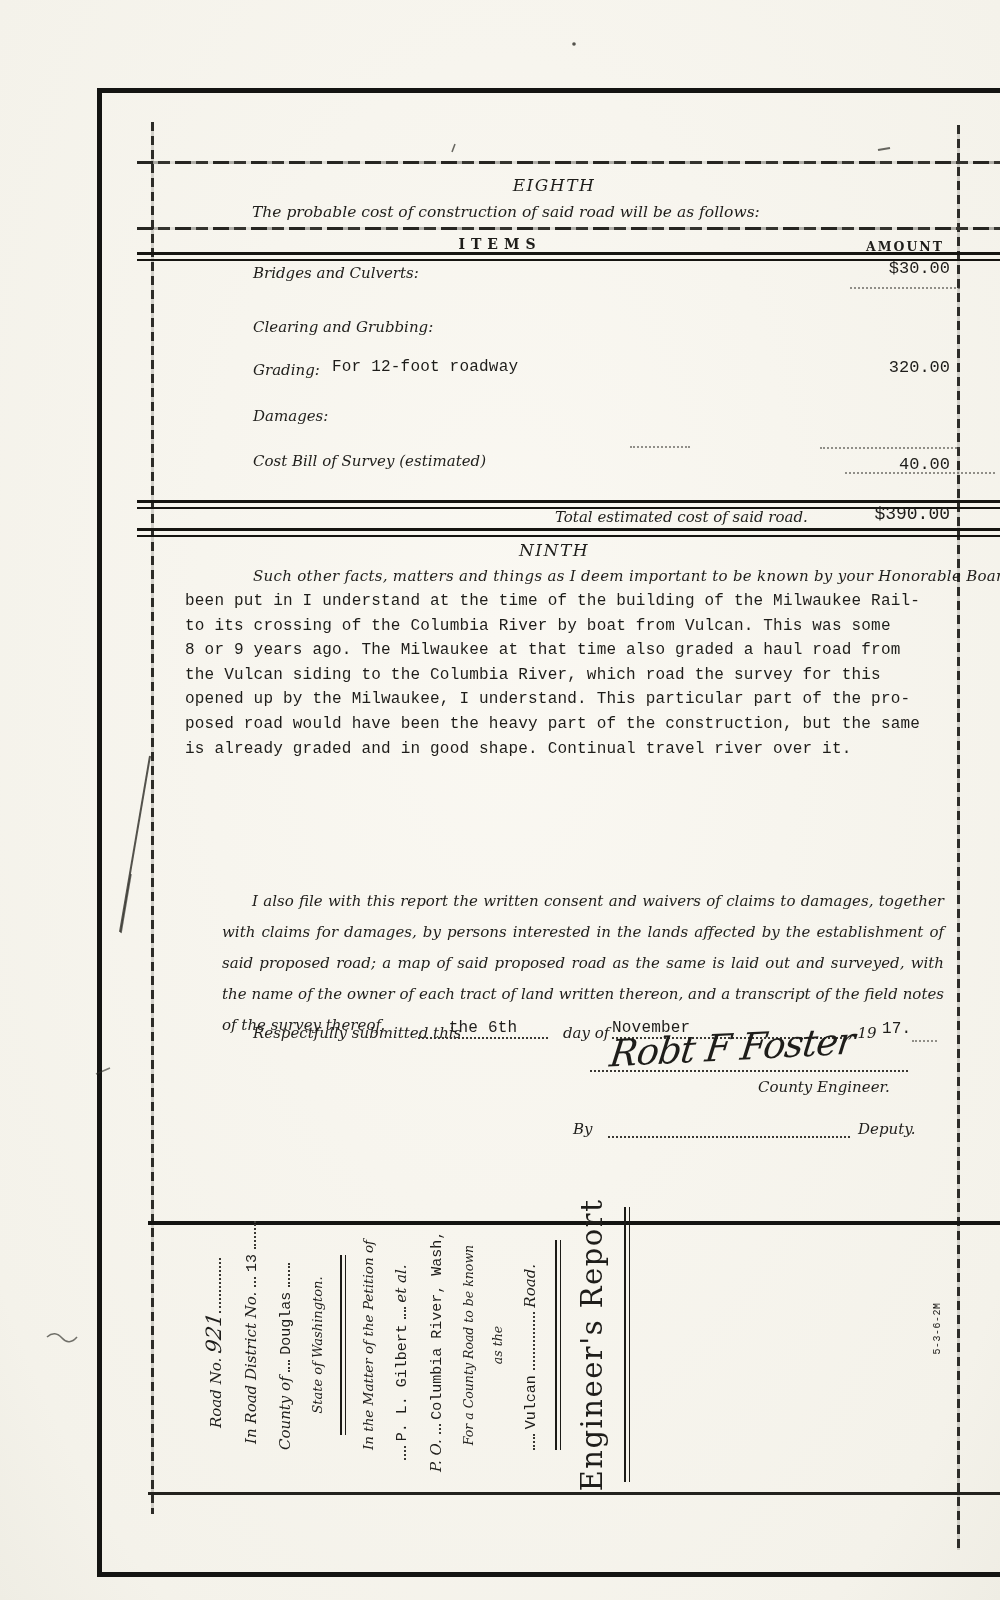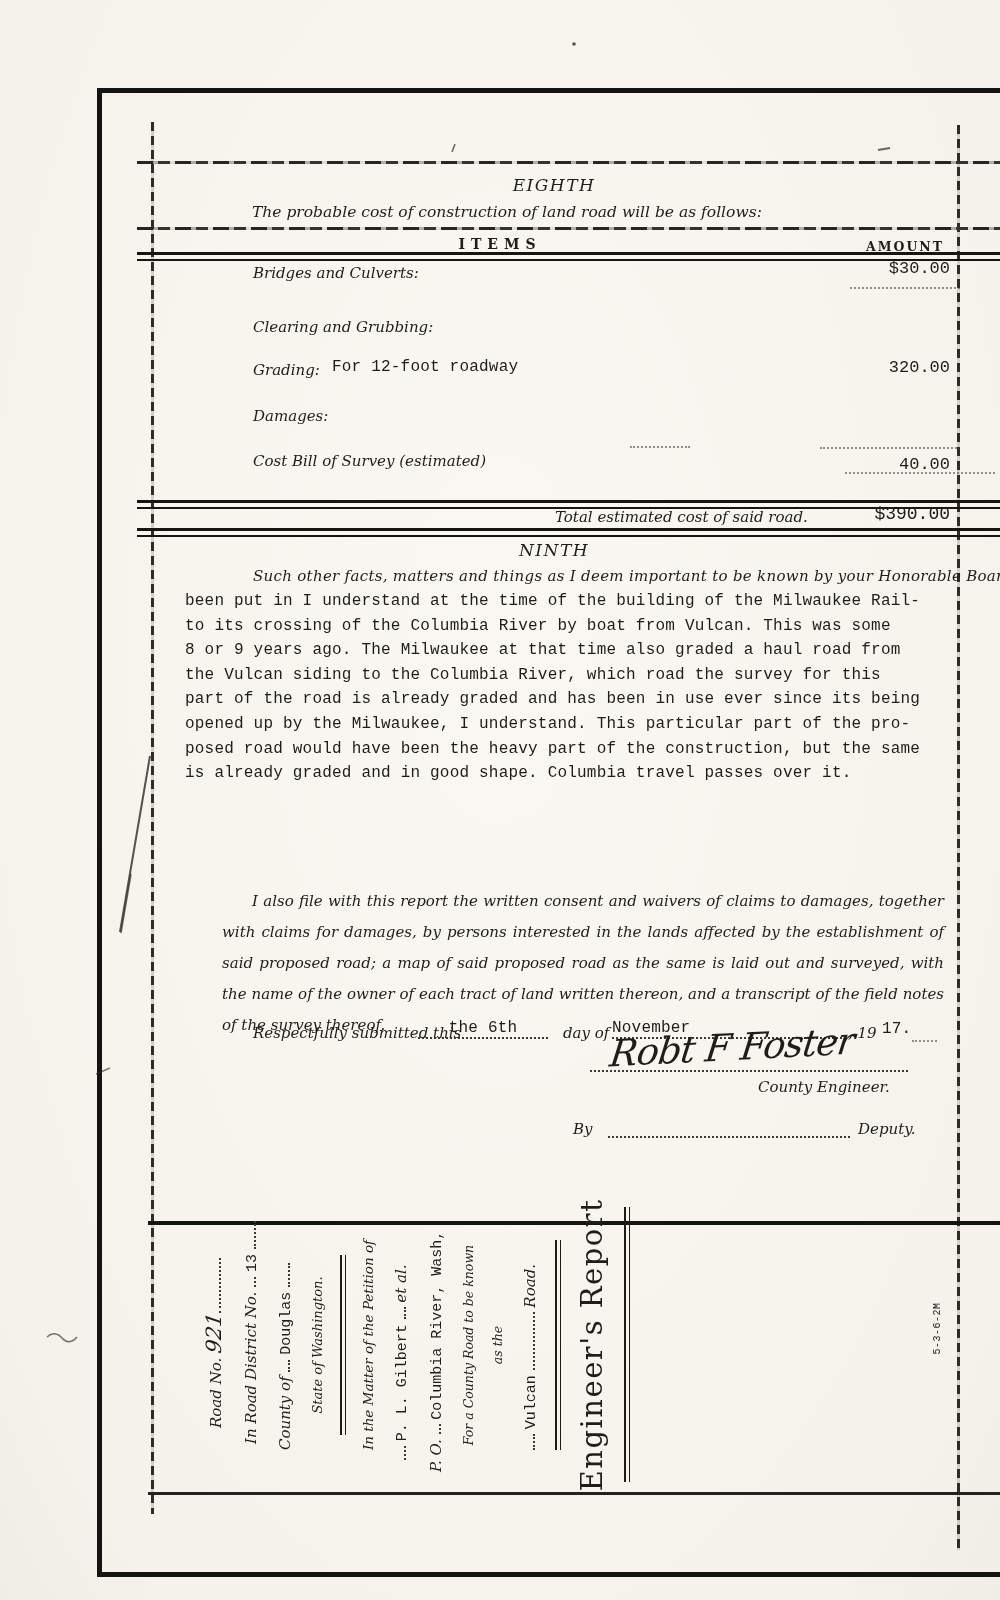--- a/index.html
+++ b/index.html
@@ -41,21 +41,21 @@
 
   <div class="abs frame" style="left:97px;top:88px;width:903px;height:5px;"></div>
   <div class="abs frame" style="left:97px;top:88px;width:5px;height:1489px;"></div>
   <div class="abs frame" style="left:97px;top:1572px;width:903px;height:5px;"></div>
 
   <div class="abs vdash" style="left:151px;top:122px;height:1392px;"></div>
   <div class="abs vdash" style="left:957px;top:125px;height:1425px;"></div>
 
   <div class="abs hdash" style="left:137px;top:161px;width:863px;"></div>
   <div class="abs heading" style="left:150px;top:175px;width:808px;">EIGHTH</div>
-  <div class="abs formline" style="left:252px;top:203px;font-size:15.5px;">The probable cost of construction of land road will be as follows:</div>
+  <div class="abs formline" style="left:252px;top:203px;font-size:15.5px;">The probable cost of construction of said road will be as follows:</div>
   <div class="abs hdash" style="left:137px;top:227px;width:863px;"></div>
 
   <div class="abs colhdr" style="left:330px;top:236px;width:340px;font-size:14px;letter-spacing:6px;">ITEMS</div>
   <div class="abs colhdr" style="left:845px;top:239px;width:120px;font-size:12.5px;letter-spacing:2px;">AMOUNT</div>
   <div class="abs dbl" style="left:137px;top:252px;width:863px;"></div>
 
   <div class="abs formline" style="left:253px;top:264px;">Bridges and Culverts:</div>
   <div class="abs amount" style="left:828px;top:259px;width:122px;">$30.00</div>
 
   <div class="abs formline" style="left:253px;top:318px;">Clearing and Grubbing:</div>
@@ -80,24 +80,23 @@
   <div class="abs dbl" style="left:137px;top:528px;width:863px;"></div>
 
   <div class="abs heading" style="left:150px;top:540px;width:808px;">NINTH</div>
   <div class="abs formline" style="left:253px;top:567px;font-size:15px;letter-spacing:.3px;">Such other facts, matters and things as I deem important to be known by your Honorable Board, are as follows:</div>
 
   <div class="abs" style="left:185px;top:589px;width:775px;line-height:24.6px;font-family:'Liberation Mono',monospace;font-size:16px;letter-spacing:.2px;">
     <div style="white-space:nowrap;">been put in I understand at the time of the building of the Milwaukee Rail-</div>
     <div style="white-space:nowrap;">to its crossing of the Columbia River by boat from Vulcan.  This was some</div>
     <div style="white-space:nowrap;">8 or 9 years ago.  The Milwaukee at that time also graded a haul road from</div>
     <div style="white-space:nowrap;">the Vulcan siding to the Columbia River, which road the survey for this</div>
-    <div style="white-space:nowrap;">part of the road is already graded and has been in use ever since its being</div>
     <div style="white-space:nowrap;">opened up by the Milwaukee, I understand.  This particular part of the pro-</div>
     <div style="white-space:nowrap;">posed road would have been the heavy part of the construction, but the same</div>
-    <div style="white-space:nowrap;">is already graded and in good shape. Columbia travel passes over it.</div>
+    <div style="white-space:nowrap;">is already graded and in good shape. Continual travel river over it.</div>
   </div>
 
   <div class="abs it" style="left:222px;top:886px;width:722px;font-size:15px;line-height:31px;text-indent:30px;text-align:justify;">I also file with this report the written consent and waivers of claims to damages, together with claims for damages, by persons interested in the lands affected by the establishment of said proposed road; a map of said proposed road as the same is laid out and surveyed, with the name of the owner of each tract of land written thereon, and a transcript of the field notes of the survey thereof.</div>
 
   <div class="abs formline" style="left:253px;top:1024px;">Respectfully submitted this</div>
   <div class="abs" style="left:418px;top:1017px;width:130px;border-bottom:2px dotted #3a3833;text-align:center;">
     <span class="typed">the 6th</span>
   </div>
   <div class="abs formline" style="left:563px;top:1024px;">day of</div>
   <div class="abs" style="left:612px;top:1017px;width:230px;border-bottom:2px dotted #3a3833;text-align:left;">

